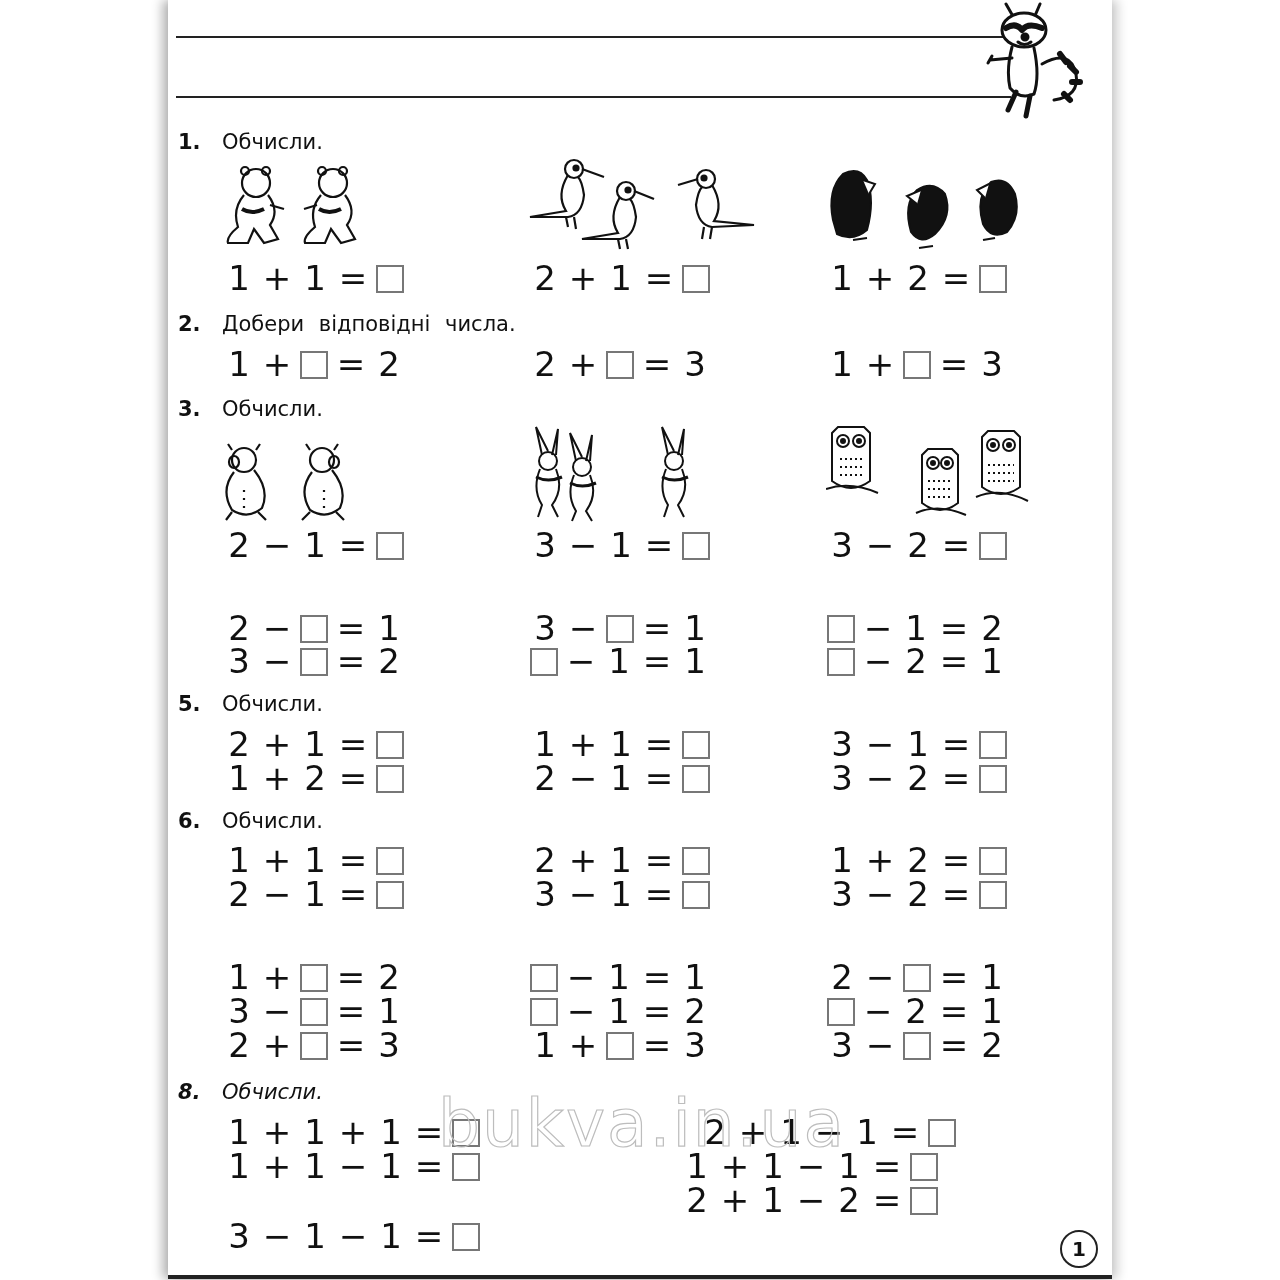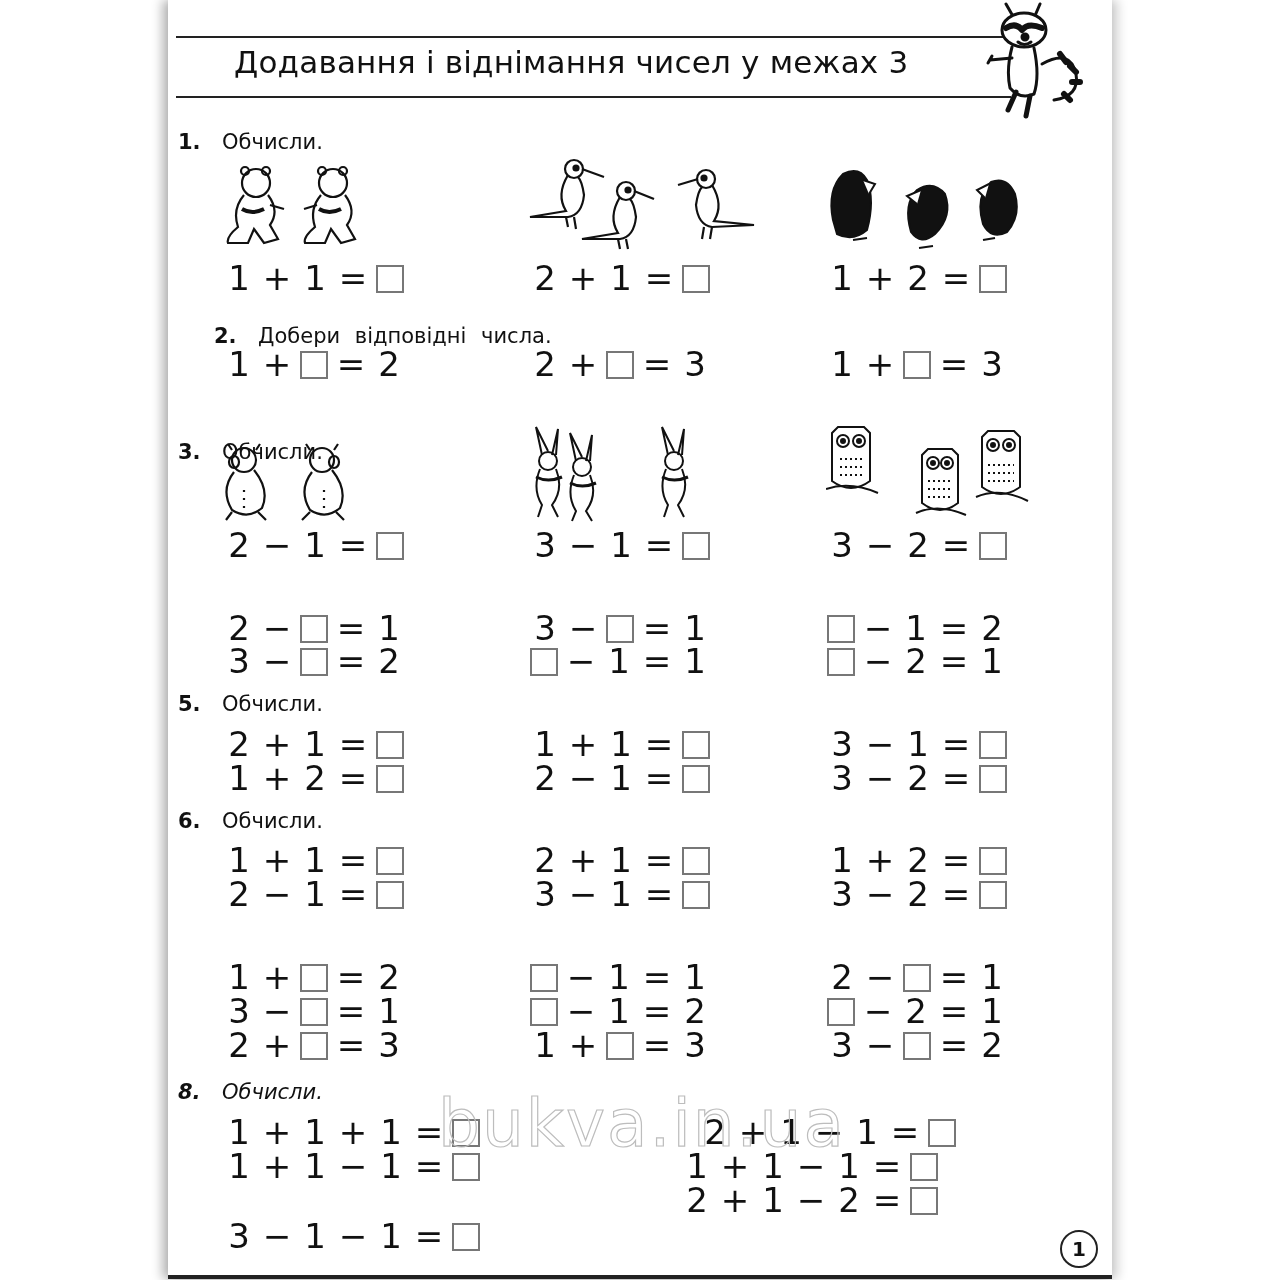--- a/index.html
+++ b/index.html
@@ -43,21 +43,20 @@
     border-radius:50%; text-align:center; line-height:34px; font-size:20px; font-weight:bold;
   }
 </style>
 </head>
 <body>
 
 <div class="page">
 
   <div class="title-band">
     <div class="rule top"></div>
-    <div class="title">Додавання і віднімання чисел у межах 3</div>
     <div class="rule bottom"></div>
   </div>
 
   <svg class="raccoon" viewBox="0 0 120 125">
     <g fill="none" stroke="#111" stroke-width="3" stroke-linejoin="round" stroke-linecap="round">
       <path d="M30 4 L38 18 M64 4 L58 18"></path>
       <ellipse cx="48" cy="30" rx="22" ry="17" fill="#fff"></ellipse>
       <path d="M30 28 Q40 22 46 30 Q52 22 66 28" stroke-width="6"></path>
       <circle cx="49" cy="37" r="3" fill="#111"></circle>
       <path d="M42 42 Q48 47 55 42"></path>
@@ -125,34 +124,34 @@
   <div class="eq" style="left:52px; top:261px;">
     <span class="t sym">1</span><span class="t sym">+</span><span class="t sym">1</span><span class="t sym">=</span><span class="box"></span>
   </div>
   <div class="eq" style="left:358px; top:261px;">
     <span class="t sym">2</span><span class="t sym">+</span><span class="t sym">1</span><span class="t sym">=</span><span class="box"></span>
   </div>
   <div class="eq" style="left:655px; top:261px;">
     <span class="t sym">1</span><span class="t sym">+</span><span class="t sym">2</span><span class="t sym">=</span><span class="box"></span>
   </div>
 
-  <div class="task-head" style="top:324px;margin-left:36px;">
+  <div class="task-head" style="top:312px;">
     <span class="num">2.</span><span class="txt">Добери відповідні числа.</span>
   </div>
   <div class="eq" style="left:52px; top:347px;">
     <span class="t sym">1</span><span class="t sym">+</span><span class="box"></span><span class="t sym">=</span><span class="t sym">2</span>
   </div>
   <div class="eq" style="left:358px; top:347px;">
     <span class="t sym">2</span><span class="t sym">+</span><span class="box"></span><span class="t sym">=</span><span class="t sym">3</span>
   </div>
   <div class="eq" style="left:655px; top:347px;">
     <span class="t sym">1</span><span class="t sym">+</span><span class="box"></span><span class="t sym">=</span><span class="t sym">3</span>
   </div>
 
-  <div class="task-head" style="top:397px;margin-top:43px;">
+  <div class="task-head" style="top:397px;">
     <span class="num">3.</span><span class="txt">Обчисли.</span>
   </div>
   <svg class="pic" style="left:50px; top:440px;" width="140" height="82" viewBox="0 0 140 82">
     <g fill="none" stroke="#111" stroke-width="2.2">
       <circle cx="26" cy="20" r="12"></circle>
         <path d="M14 10 L10 4 M38 10 L42 4"></path>
         <ellipse cx="16" cy="22" rx="5" ry="6"></ellipse>
       <path d="M16 32 Q2 50 14 70 Q30 80 44 68 Q52 50 36 30"></path>
         <path d="M26 50 L26 52 M26 58 L26 60 M26 66 L26 68"></path>
       <path d="M14 72 L8 80 M40 72 L48 80"></path>

